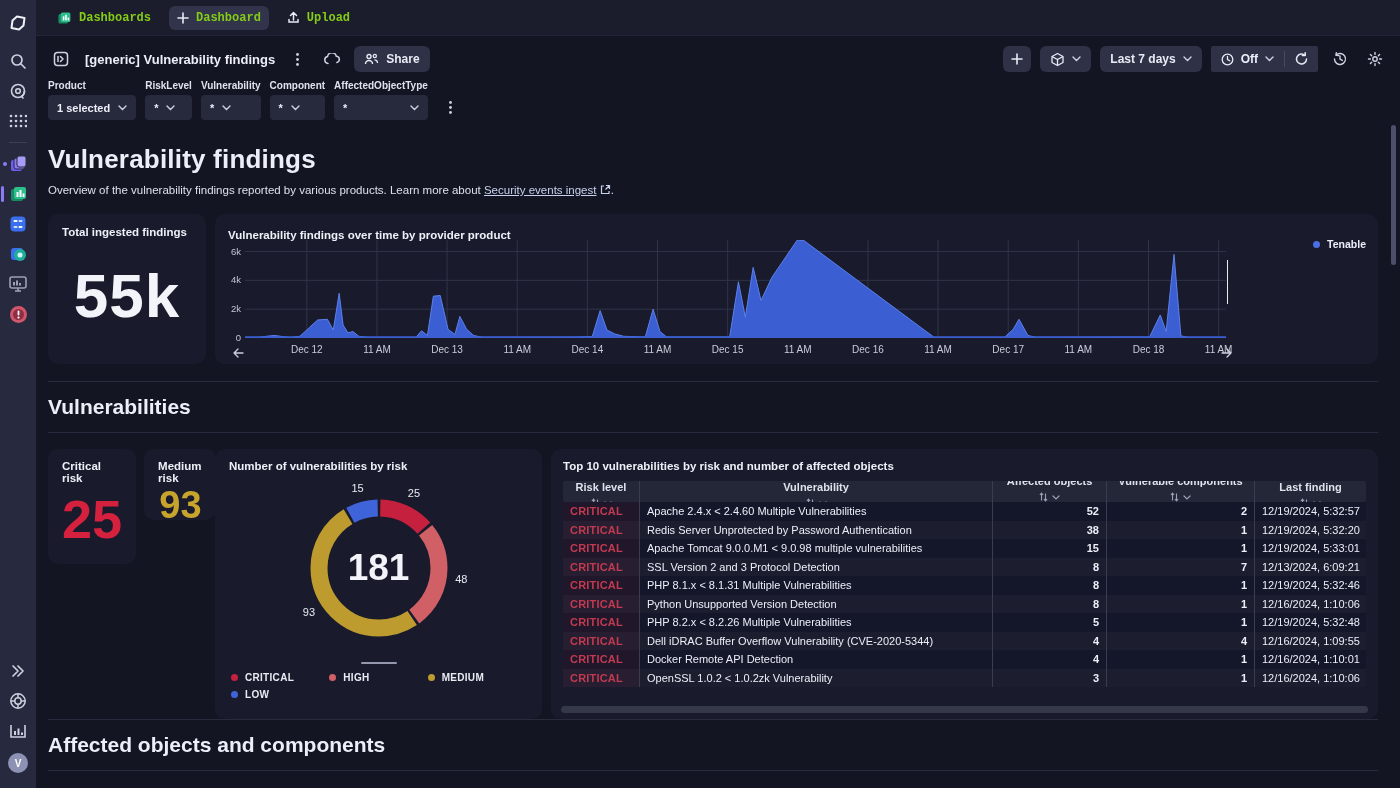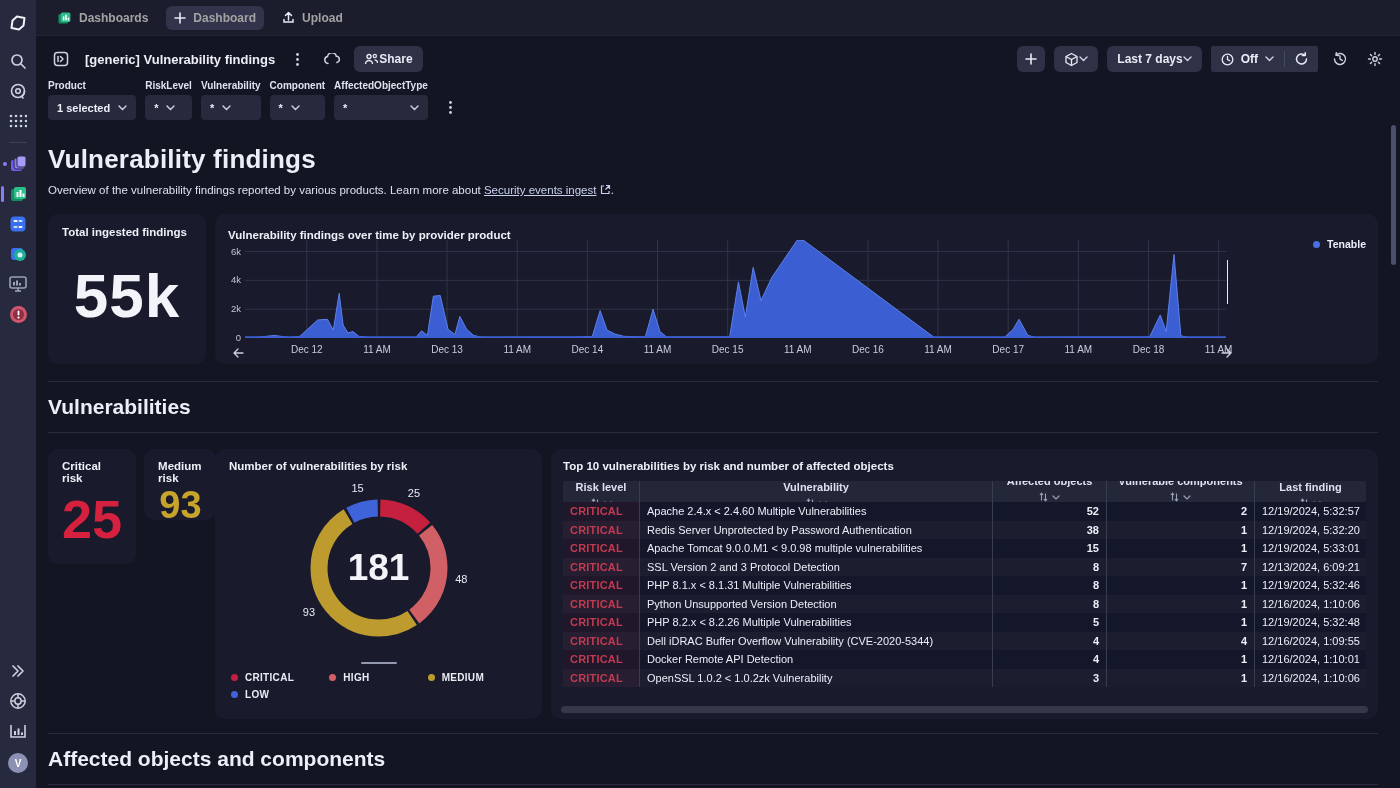--- a/index.html
+++ b/index.html
@@ -17,26 +17,26 @@
   .active-bar { position:absolute; left:1px; top:7px; width:3px; height:16px; border-radius:2px; background:#8b7bf5; }
   .notif-dot { position:absolute; left:3px; top:13px; width:4px; height:4px; border-radius:50%; background:#8b7bf5; }
   .avatar { width:20px; height:20px; border-radius:50%; background:#8d92b5; color:#fff;
     font-size:10px; font-weight:bold; display:flex; align-items:center; justify-content:center; }
 
   
   .main { flex:1; display:flex; flex-direction:column; min-width:0; }
   .topnav { height:36px; background:#1b1d2c; border-bottom:1px solid #23263a;
     display:flex; align-items:center; gap:10px; padding:0 12px; flex-shrink:0; }
   .nav-item { display:flex; align-items:center; gap:7px; font-size:12px; font-weight:bold;
-    color:#a3a3a3; padding:5px 8px; border-radius:6px; cursor:pointer; }
+    color:#84cc16; padding:5px 8px; border-radius:6px; cursor:pointer;font-family:Liberation Mono, monospace; }
   .nav-item.active { background:#31344a; }
   .toolbar { height:38px; display:flex; align-items:center; gap:9px; padding:8px 12px 0; flex-shrink:0; }
   .tb-title { font-size:13px; font-weight:bold; margin-left:2px; }
   .pill { background:#2f3247; border-radius:6px; height:26px; display:flex; align-items:center;
-    gap:0; padding:0 10px; font-size:12px; font-weight:bold; color:#e8eaf4; cursor:pointer; }
+    gap:7px; padding:0 10px; font-size:12px; font-weight:bold; color:#e8eaf4; cursor:pointer; }
   .icon-btn { width:26px; height:26px; display:flex; align-items:center; justify-content:center;
     cursor:pointer; color:#d6d9e6; }
   .pill-group { background:#2f3247; border-radius:2px; height:26px; display:flex; align-items:center; }
   .pill-group .seg { display:flex; align-items:center; gap:7px; padding:0 10px; font-size:12px;
     font-weight:bold; cursor:pointer; height:100%; }
   .pill-group .vdiv { width:1px; height:16px; background:#454964; }
   .tb-right { margin-left:auto; display:flex; align-items:center; gap:9px; }
 
   .filterbar { display:flex; align-items:flex-end; gap:9px; padding:6px 12px 10px; flex-shrink:0; }
   .filter { display:flex; flex-direction:column; gap:4px; }
@@ -682,21 +682,21 @@
                   <div class="td num">3</div>
                   <div class="td num">1</div>
                   <div class="td">12/16/2024, 1:10:06</div>
                 </div>
               </div>
           </div>
           <div class="hscroll"></div>
         </div>
       </div>
 
-      <div class="sec-wrap" style="margin-top:14px">
+      <div class="sec-wrap" style="margin-top:0">
         <hr class="section-divider">
         <h2>Affected objects and components</h2>
         <hr class="section-divider">
       </div>
     </div>
   </div>
 </div>
 
 <div class="page-vscroll"></div>
 

